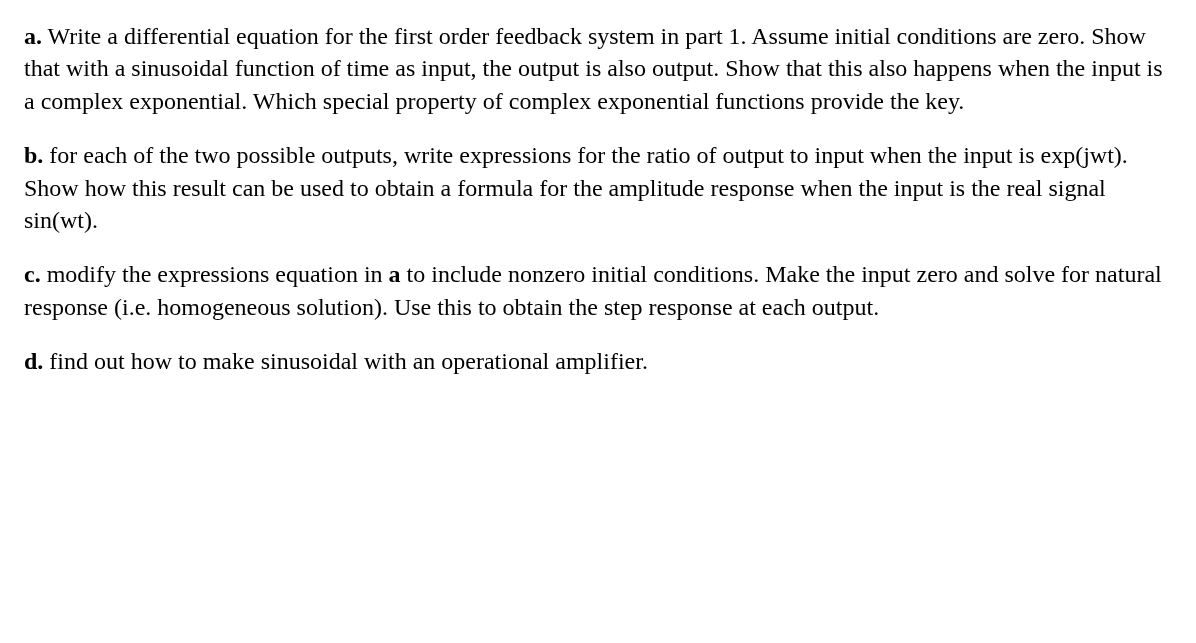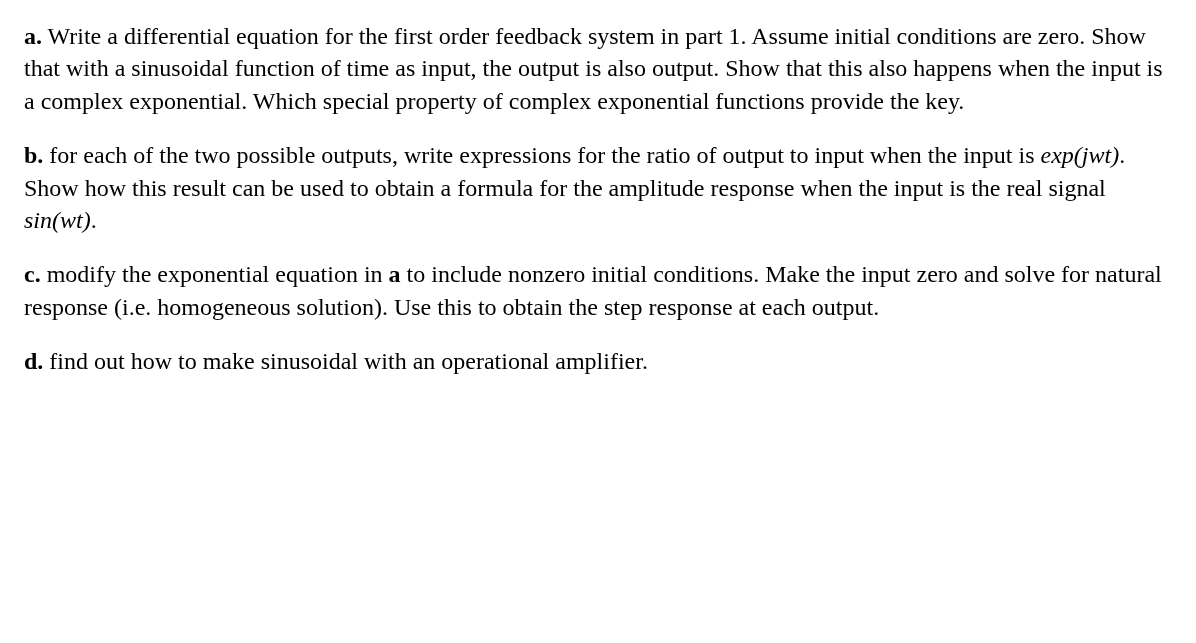--- a/index.html
+++ b/index.html
@@ -13,33 +13,32 @@
       width: 1196px;
       box-sizing: border-box;
     }
     .question {
       margin-bottom: 22px;
     }
     .label {
       font-weight: bold;
     }
     .math {
-      font-style: italic;
     }
   </style>
 </head>
 <body>
 
 <div class="question">
   <span class="label">a.</span><span> Write a differential equation for the first order feedback system in part 1. Assume initial conditions are zero. Show that with a sinusoidal function of time as input, the output is also output. Show that this also happens when the input is a complex exponential. Which special property of complex exponential functions provide the key.</span>
 </div>
 
 <div class="question">
   <span class="label">b.</span><span> for each of the two possible outputs, write expressions for the ratio of output to input when the input is </span><span class="math">exp(jwt)</span><span>. Show how this result can be used to obtain a formula for the amplitude response when the input is the real signal </span><span class="math">sin(wt)</span><span>.</span>
 </div>
 
 <div class="question">
-  <span class="label">c.</span><span> modify the exponential equation in </span><span class="label">a</span><span> to include nonzero initial conditions. Make the input zero and solve for natural response (i.e. homogeneous solution). Use this to obtain the step response at each output.</span>
+  <span class="label">c.</span><span> modify the expressions equation in </span><span class="label">a</span><span> to include nonzero initial conditions. Make the input zero and solve for natural response (i.e. homogeneous solution). Use this to obtain the step response at each output.</span>
 </div>
 
 <div class="question">
   <span class="label">d.</span><span>  find out how to make sinusoidal with an operational amplifier.</span>
 </div>
 
 </body></html>

